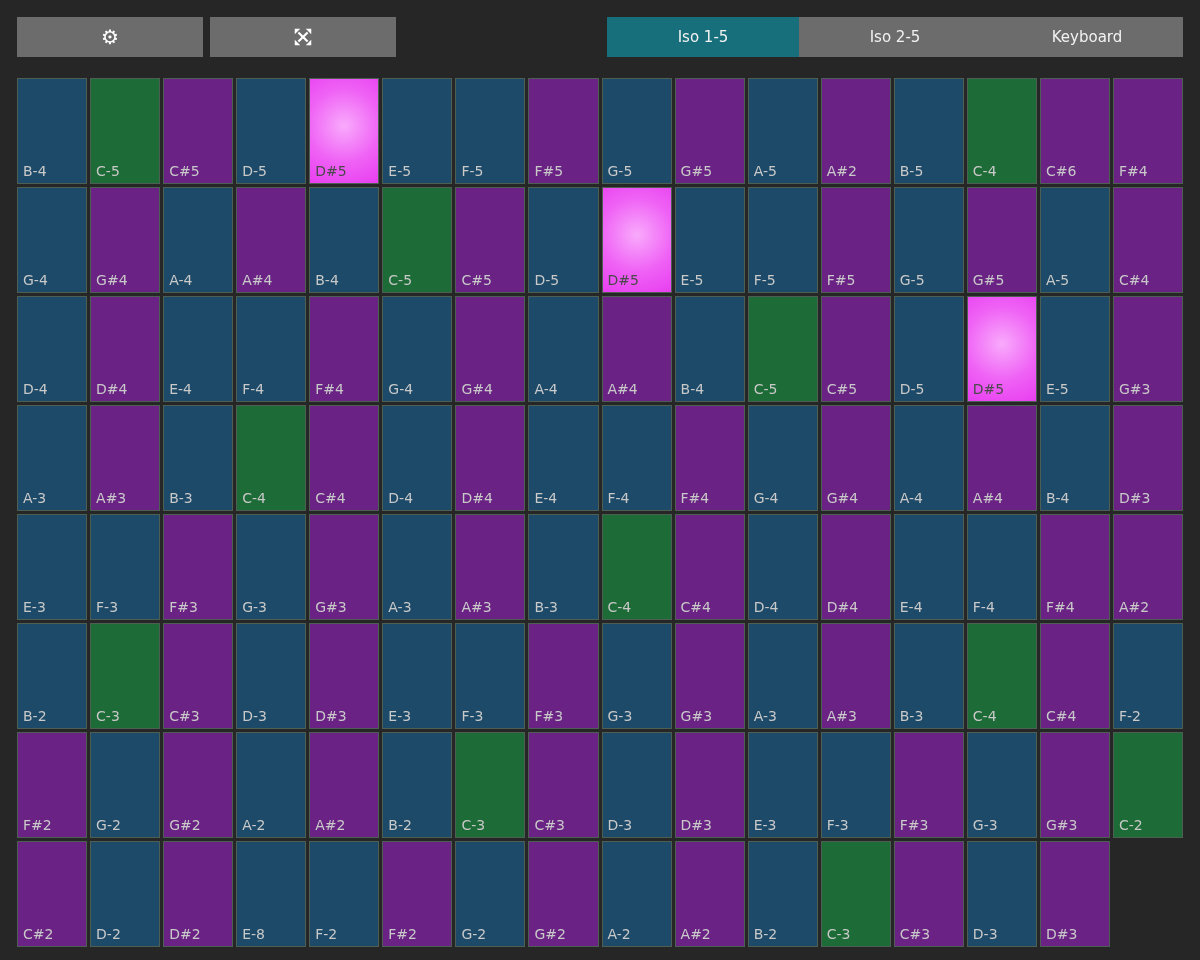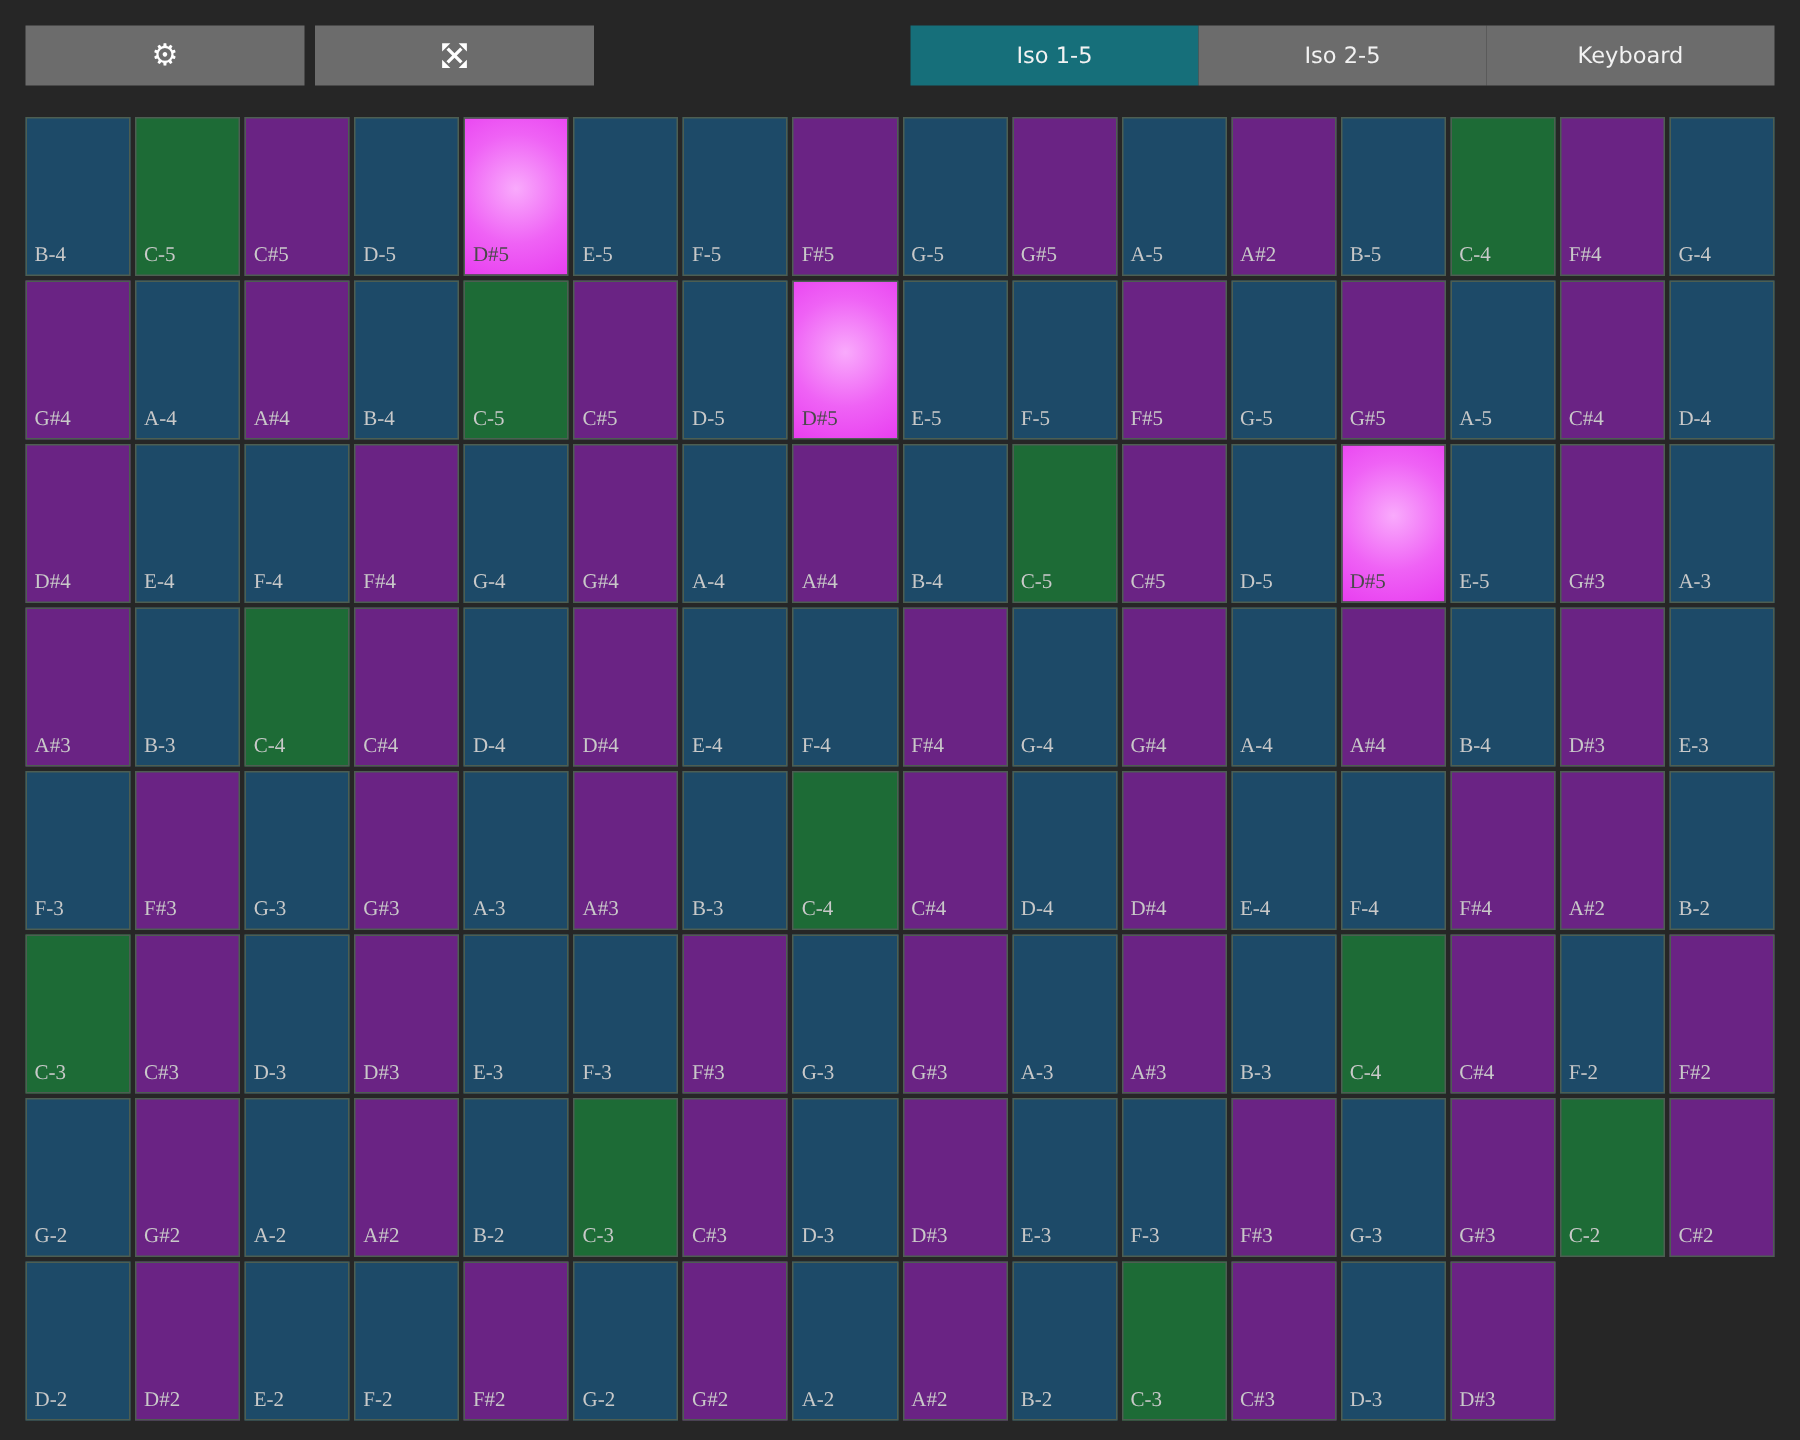--- a/index.html
+++ b/index.html
@@ -38,21 +38,20 @@
   }
   .mode-btn + .mode-btn { margin-left: 0; }
   .mode-btn.active { background: var(--tab-active, #166f7a); }
   
   .pad-grid {
     margin: 21px 17px 0 17px;
     display: grid;
     grid-template-columns: repeat(16, 1fr);
     grid-auto-rows: 106px;
     gap: 3px;
-    font-family: Liberation Serif, serif;
   }
   .pad {
     position: relative;
     border: 1px solid #4d5e52;
     cursor: pointer;
   }
   .pad.natural { background: var(--pad-natural, #1d4a68); }
   .pad.sharp   { background: var(--pad-sharp, #6a2384); }
   .pad.cnote   { background: var(--pad-c, #1d6b36); }
   .pad.active  {
@@ -133,20 +132,23 @@
     <div class="pad sharp">
       <span class="pad-label">A#2</span>
     </div>
     <div class="pad natural">
       <span class="pad-label">B-5</span>
     </div>
     <div class="pad cnote">
       <span class="pad-label">C-4</span>
     </div>
     <div class="pad sharp">
+      <span class="pad-label">C#6</span>
+    </div>
+    <div class="pad sharp">
       <span class="pad-label">F#4</span>
     </div>
     <div class="pad natural">
       <span class="pad-label">G-4</span>
     </div>
     <div class="pad sharp">
       <span class="pad-label">G#4</span>
     </div>
     <div class="pad natural">
       <span class="pad-label">A-4</span>
@@ -433,21 +435,21 @@
     <div class="pad sharp">
       <span class="pad-label">C#2</span>
     </div>
     <div class="pad natural">
       <span class="pad-label">D-2</span>
     </div>
     <div class="pad sharp">
       <span class="pad-label">D#2</span>
     </div>
     <div class="pad natural">
-      <span class="pad-label">E-2</span>
+      <span class="pad-label">E-8</span>
     </div>
     <div class="pad natural">
       <span class="pad-label">F-2</span>
     </div>
     <div class="pad sharp">
       <span class="pad-label">F#2</span>
     </div>
     <div class="pad natural">
       <span class="pad-label">G-2</span>
     </div>

